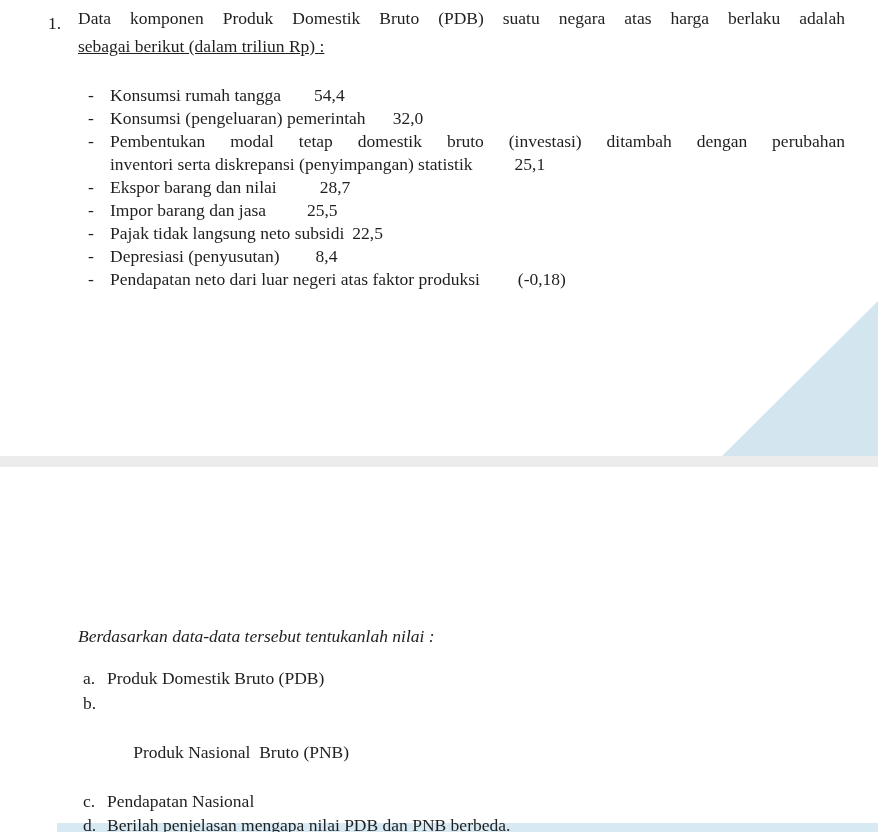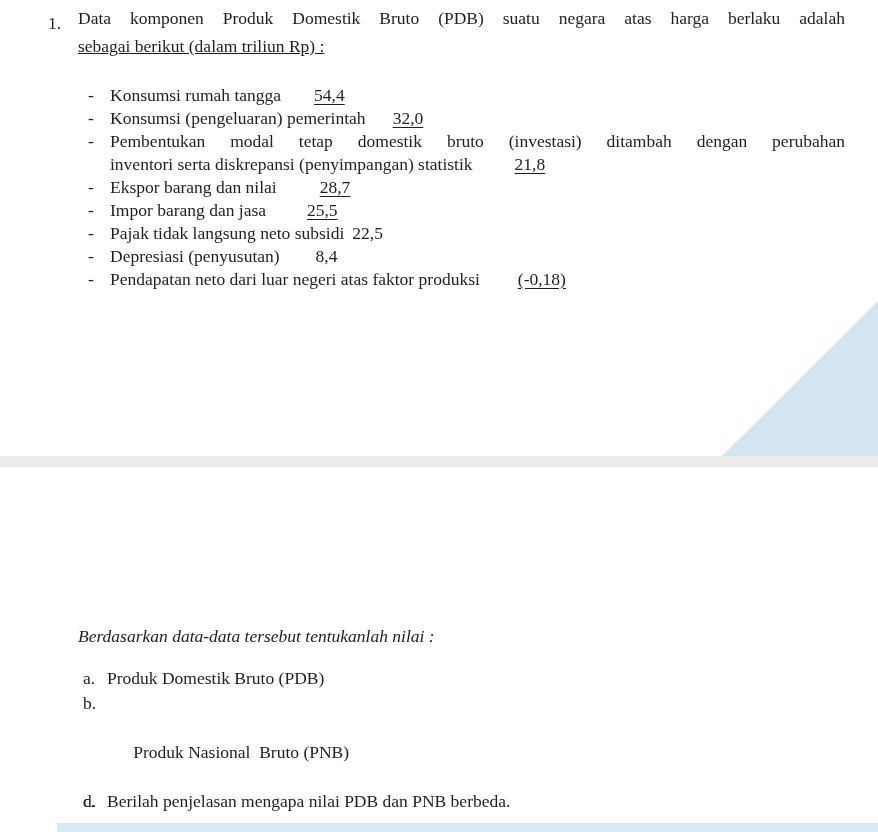--- a/index.html
+++ b/index.html
@@ -22,21 +22,21 @@
   
   #prob-number { left: 48px; top: 12px; }
   #intro-line1 { left: 78px; top: 7px; width: 767px; }
   #intro-line2 { left: 78px; top: 35px; width: 767px; text-decoration: underline; }
 
   
   #component-list { left: 88px; top: 84px; width: 757px; }
   .item { position: relative; padding-left: 22px; }
   .item .bullet { position: absolute; left: 0; top: 0; }
   .gap { display: inline-block; }
-  .val-u { text-decoration: underline; text-underline-offset: 3px; }
+  .val-u { text-underline-offset: 3px; }
 
   
   #triangle-decoration {
     left: 722px; top: 301px; width: 156px; height: 155px;
     background: #d3e6ef;
     clip-path: polygon(100% 0, 100% 100%, 0 100%);
   }
   #gray-divider-band { left: 0; top: 456px; width: 878px; height: 11px; background: #ececec; }
   #bottom-accent-strip { left: 57px; top: 823px; width: 821px; height: 9px; background: #d7e9f2; }
 
@@ -67,21 +67,21 @@
     </div>
 
     <div class="item">
       <span class="bullet">-</span>
       <span>Konsumsi (pengeluaran) pemerintah</span><span class="gap" style="width:27px"></span><span class="val-u">32,0</span>
     </div>
 
     <div class="item">
       <span class="bullet">-</span>
       <div class="just">Pembentukan modal tetap domestik bruto (investasi) ditambah dengan perubahan</div>
-      <div><span>inventori serta diskrepansi (penyimpangan) statistik</span><span class="gap" style="width:42px"></span><span class="val-u">21,8</span></div>
+      <div><span>inventori serta diskrepansi (penyimpangan) statistik</span><span class="gap" style="width:42px"></span><span class="val-u">25,1</span></div>
     </div>
 
     <div class="item">
       <span class="bullet">-</span>
       <span>Ekspor barang dan nilai</span><span class="gap" style="width:43px"></span><span class="val-u">28,7</span>
     </div>
 
     <div class="item">
       <span class="bullet">-</span>
       <span>Impor barang dan jasa</span><span class="gap" style="width:41px"></span><span class="val-u">25,5</span>
@@ -113,20 +113,21 @@
       <span>Produk Domestik Bruto (PDB)</span>
     </div>
 
     <div class="q-item prewrap">
       <span class="letter">b.</span>
       <span>Produk Nasional  Bruto (PNB)</span>
     </div>
 
     <div class="q-item">
       <span class="letter">c.</span>
+      <span>Pendapatan Nasional</span>
     </div>
 
     <div class="q-item">
       <span class="letter">d.</span>
       <span>Berilah penjelasan mengapa nilai PDB dan PNB berbeda.</span>
     </div>
 
   </div>
 
 </div>

